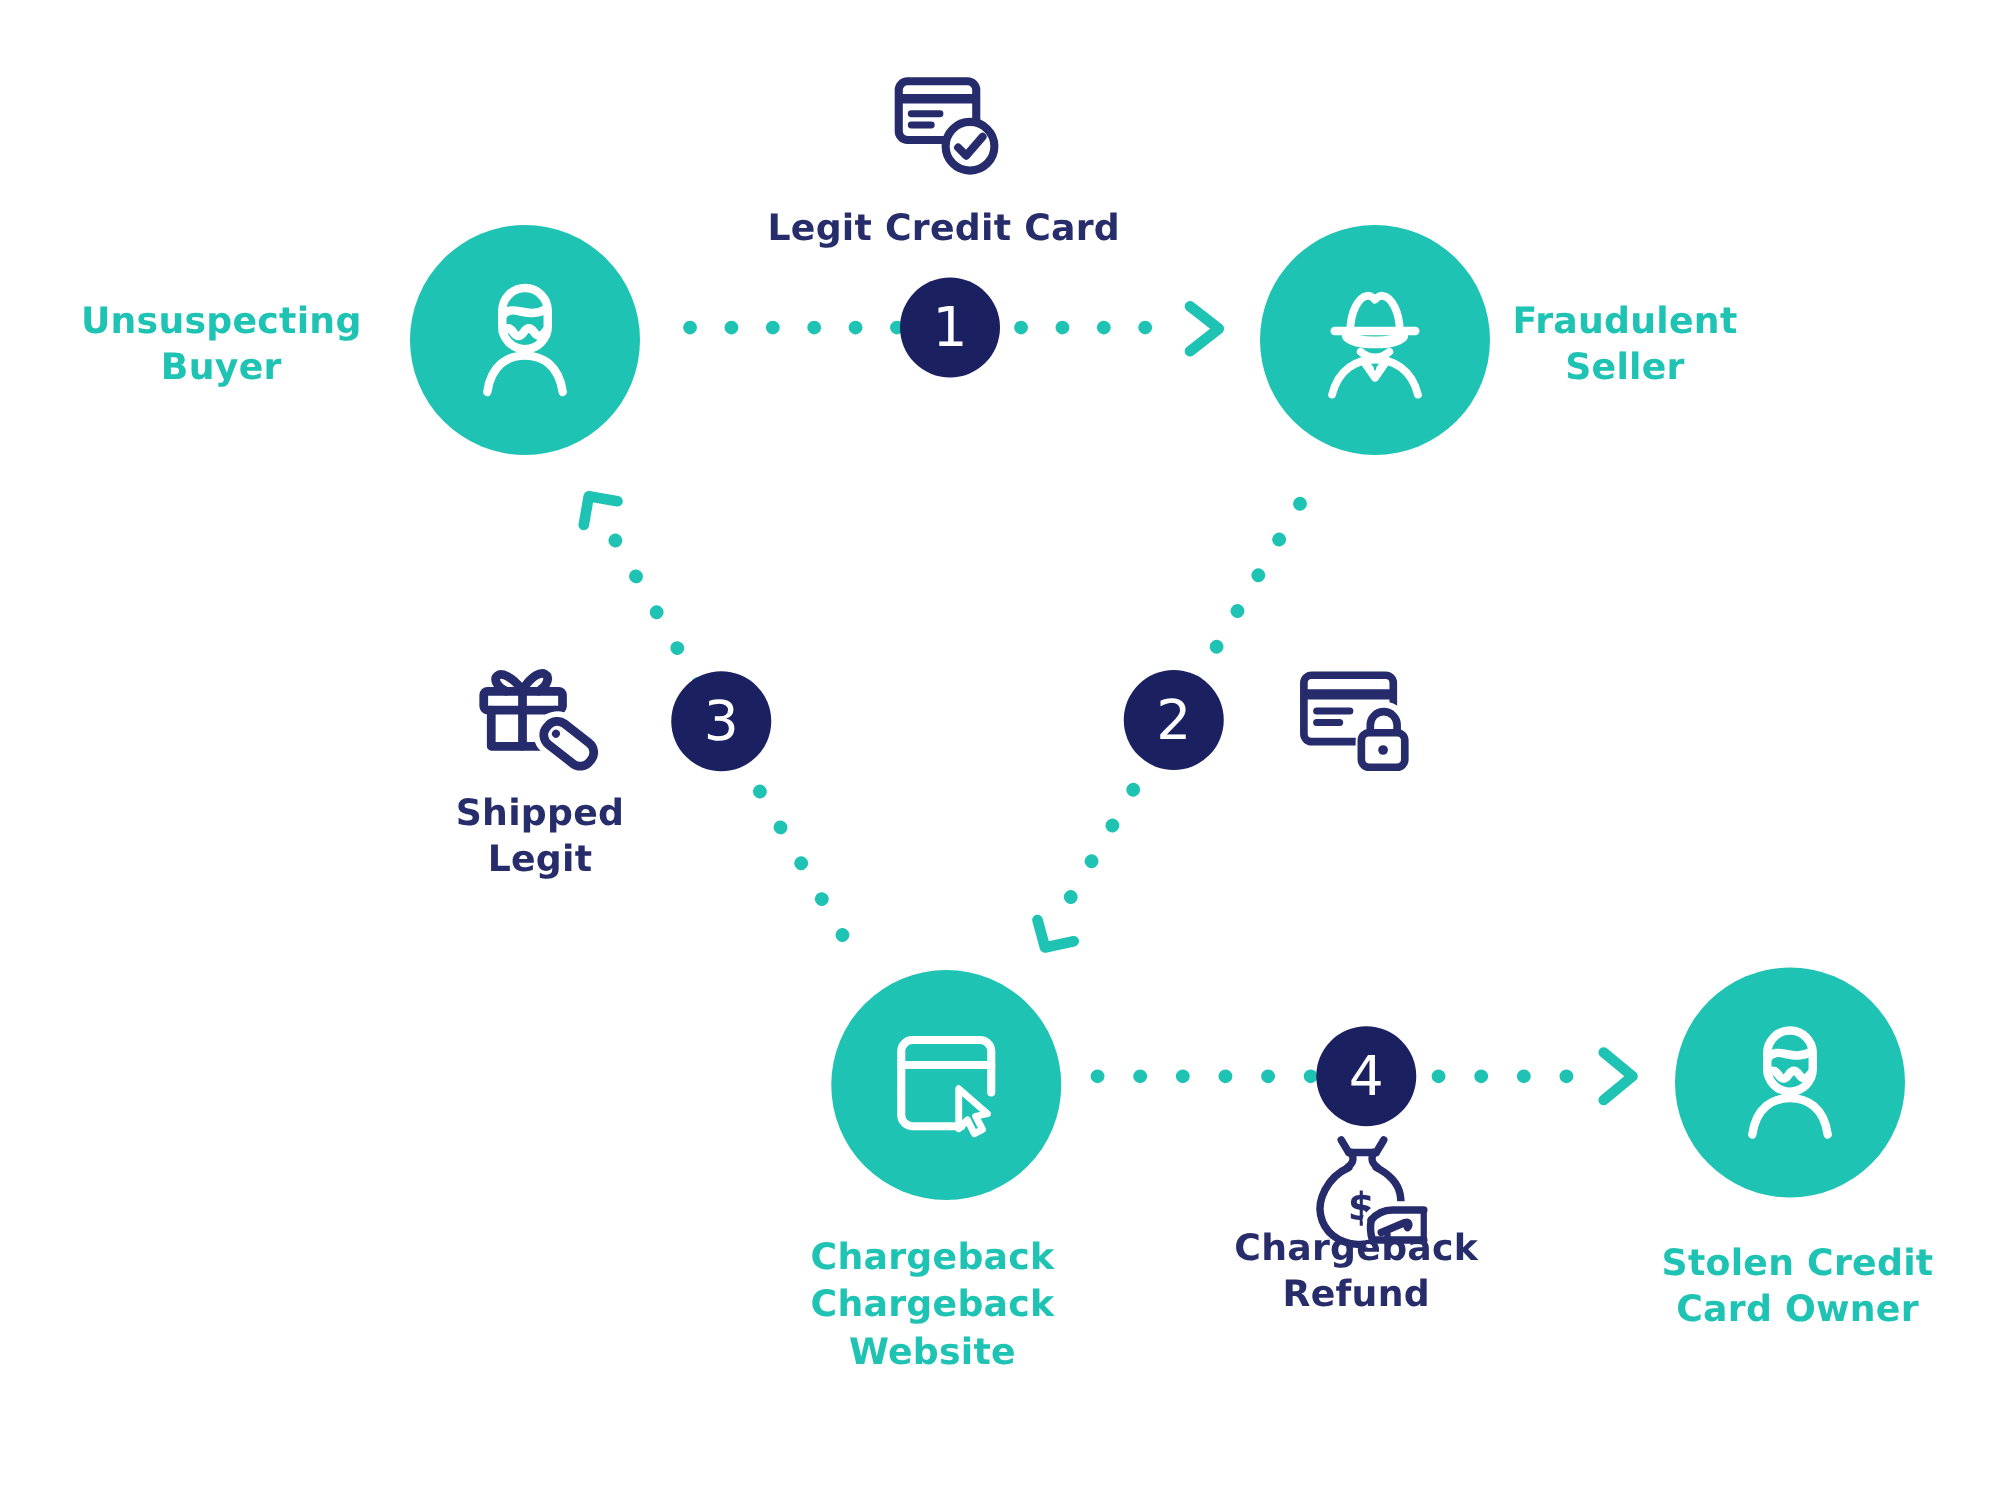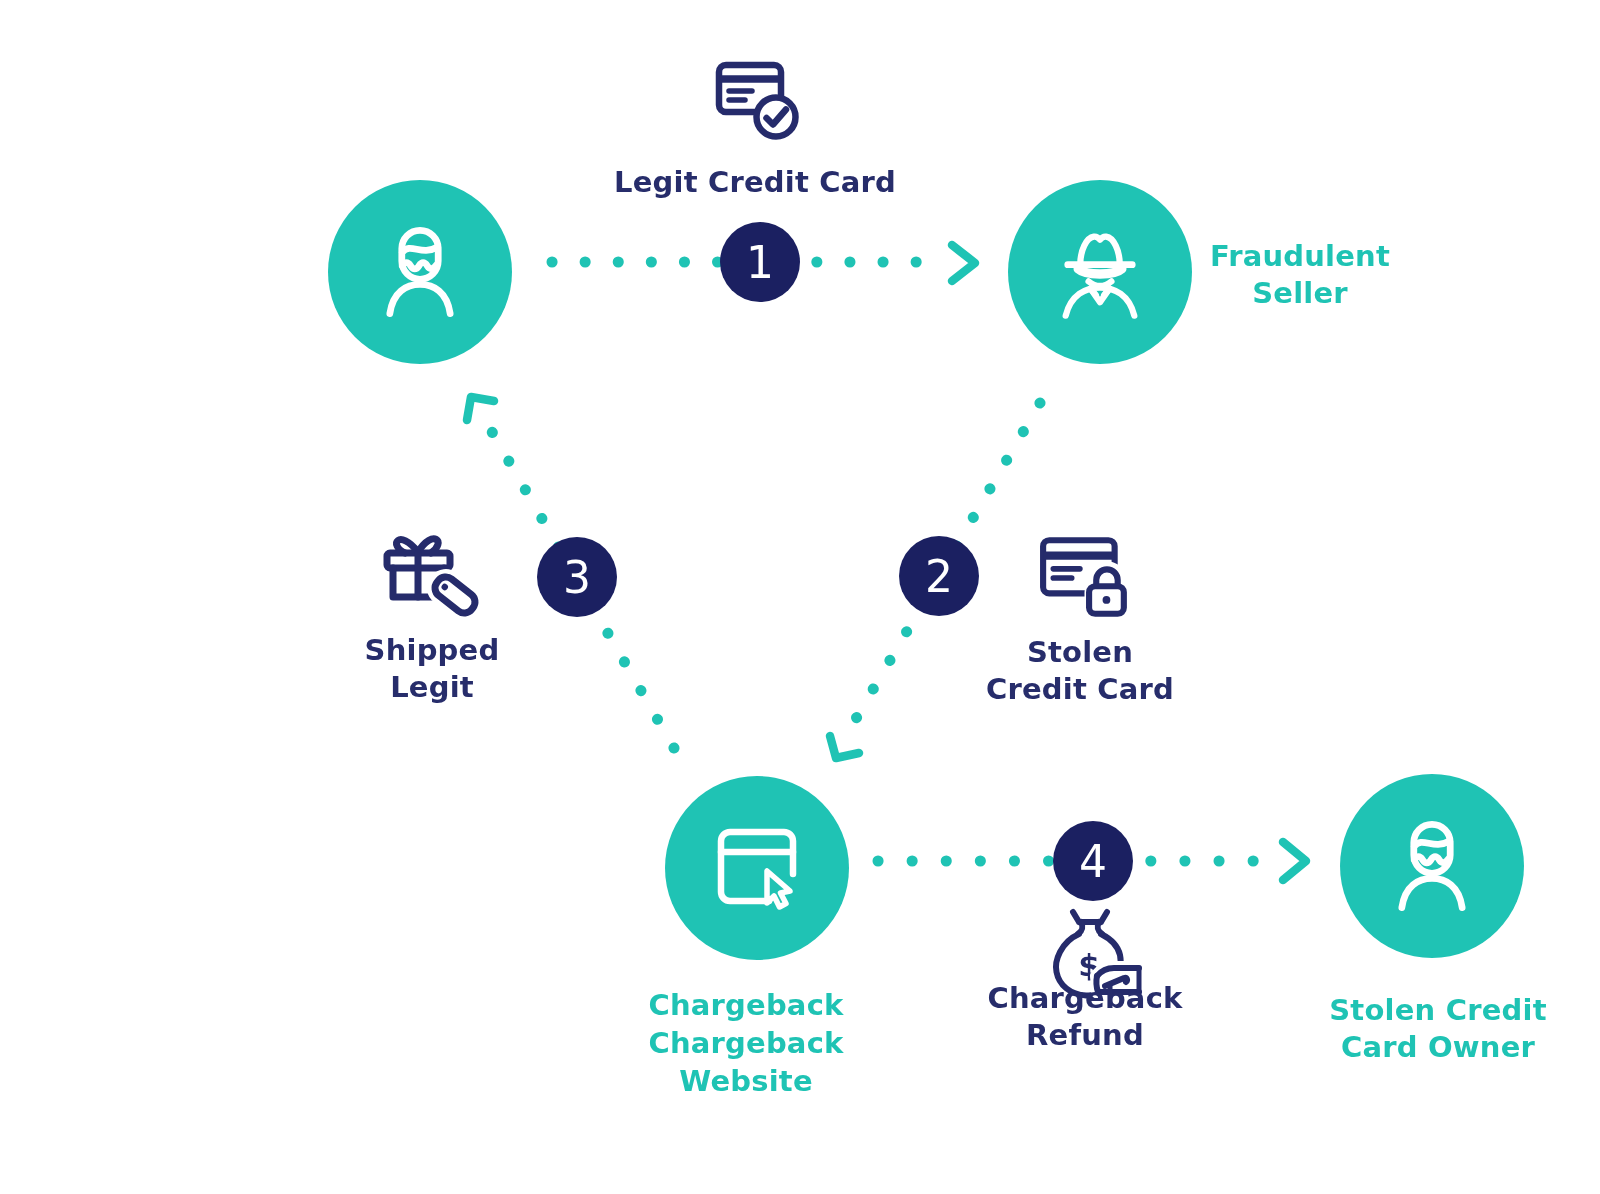--- a/index.html
+++ b/index.html
@@ -43,20 +43,24 @@
 
   <div class="node" style="left:328px;top:180px;">
     <span>
       <svg width="104" height="104" viewBox="0 0 100 100" fill="none" stroke="#ffffff" stroke-width="6.5" stroke-linecap="round" stroke-linejoin="round">
         <rect x="32.5" y="10" width="35" height="47" rx="17.5"></rect>
         <path d="M33 31 C41 21 51 35 67 26"></path>
         <path d="M33 44 q4 -6 8 0 q4 6 8 0 q4 -6 8 0 q4 6 9 -1"></path>
         <path d="M21 90 C24 69 37 62 50 62 C63 62 76 69 79 90"></path>
       </svg>
     </span>
+  </div>
+  <div class="label teal" style="left:177px;top:238px;">
+    <div>Unsuspecting</div>
+    <div>Buyer</div>
   </div>
 
   <div class="node" style="left:1008px;top:180px;">
     <span>
       <svg width="104" height="104" viewBox="0 0 100 100" fill="none" stroke="#ffffff" stroke-width="6" stroke-linecap="round" stroke-linejoin="round">
         <path d="M19 43 L81 43" stroke-width="6.5"></path>
         <path d="M31 43 C31 29 37 17 44 16 C47.5 15.5 50 19 50 19 C50 19 52.5 15.5 56 16 C63 17 69 29 69 43"></path>
         <path d="M29 47 C36 53.5 64 53.5 71 47" stroke-width="9"></path>
         <path d="M39 59 Q50 68 61 59"></path>
         <path d="M17 92 C22 72 36 65 50 65 C64 65 78 72 83 92"></path>
@@ -126,24 +130,20 @@
       <path d="M5.5 25 H74.5" stroke-width="8" stroke-linecap="butt"></path>
       <path d="M15 38 H41" stroke-width="5.5"></path>
       <path d="M15 47 H33" stroke-width="5.5"></path>
       <path d="M57 56 v-7 a10.5 10.5 0 0 1 21 0 v7" stroke="#ffffff" stroke-width="16"></path>
       <rect x="50" y="55" width="34" height="27" rx="6" fill="#ffffff" stroke="#ffffff" stroke-width="9"></rect>
       <path d="M57 56 v-7 a10.5 10.5 0 0 1 21 0 v7"></path>
       <rect x="50" y="55" width="34" height="27" rx="6" fill="#ffffff"></rect>
       <circle cx="67" cy="68.5" r="3.8" fill="#252b6b" stroke="none"></circle>
     </svg>
   </div>
-  <div class="label navy" style="left:1080px;top:634px;">
-    <div>Stolen</div>
-    <div>Credit Card</div>
-  </div>
 
   <div class="badge" style="left:537px;top:537px;">
     <span>3</span>
   </div>
   <div class="icon-box" style="left:381px;top:522px;">
     <svg width="102" height="102" viewBox="0 0 102 102" fill="none" stroke="#252b6b" stroke-width="7" stroke-linecap="round" stroke-linejoin="round">
       <path d="M37 30 C18 6 7 23 24 31"></path>
       <path d="M37 30 C52 6 66 20 50 31"></path>
       <rect x="6" y="31" width="63" height="15" rx="3"></rect>
       <path d="M12 46 V75 H58"></path>

